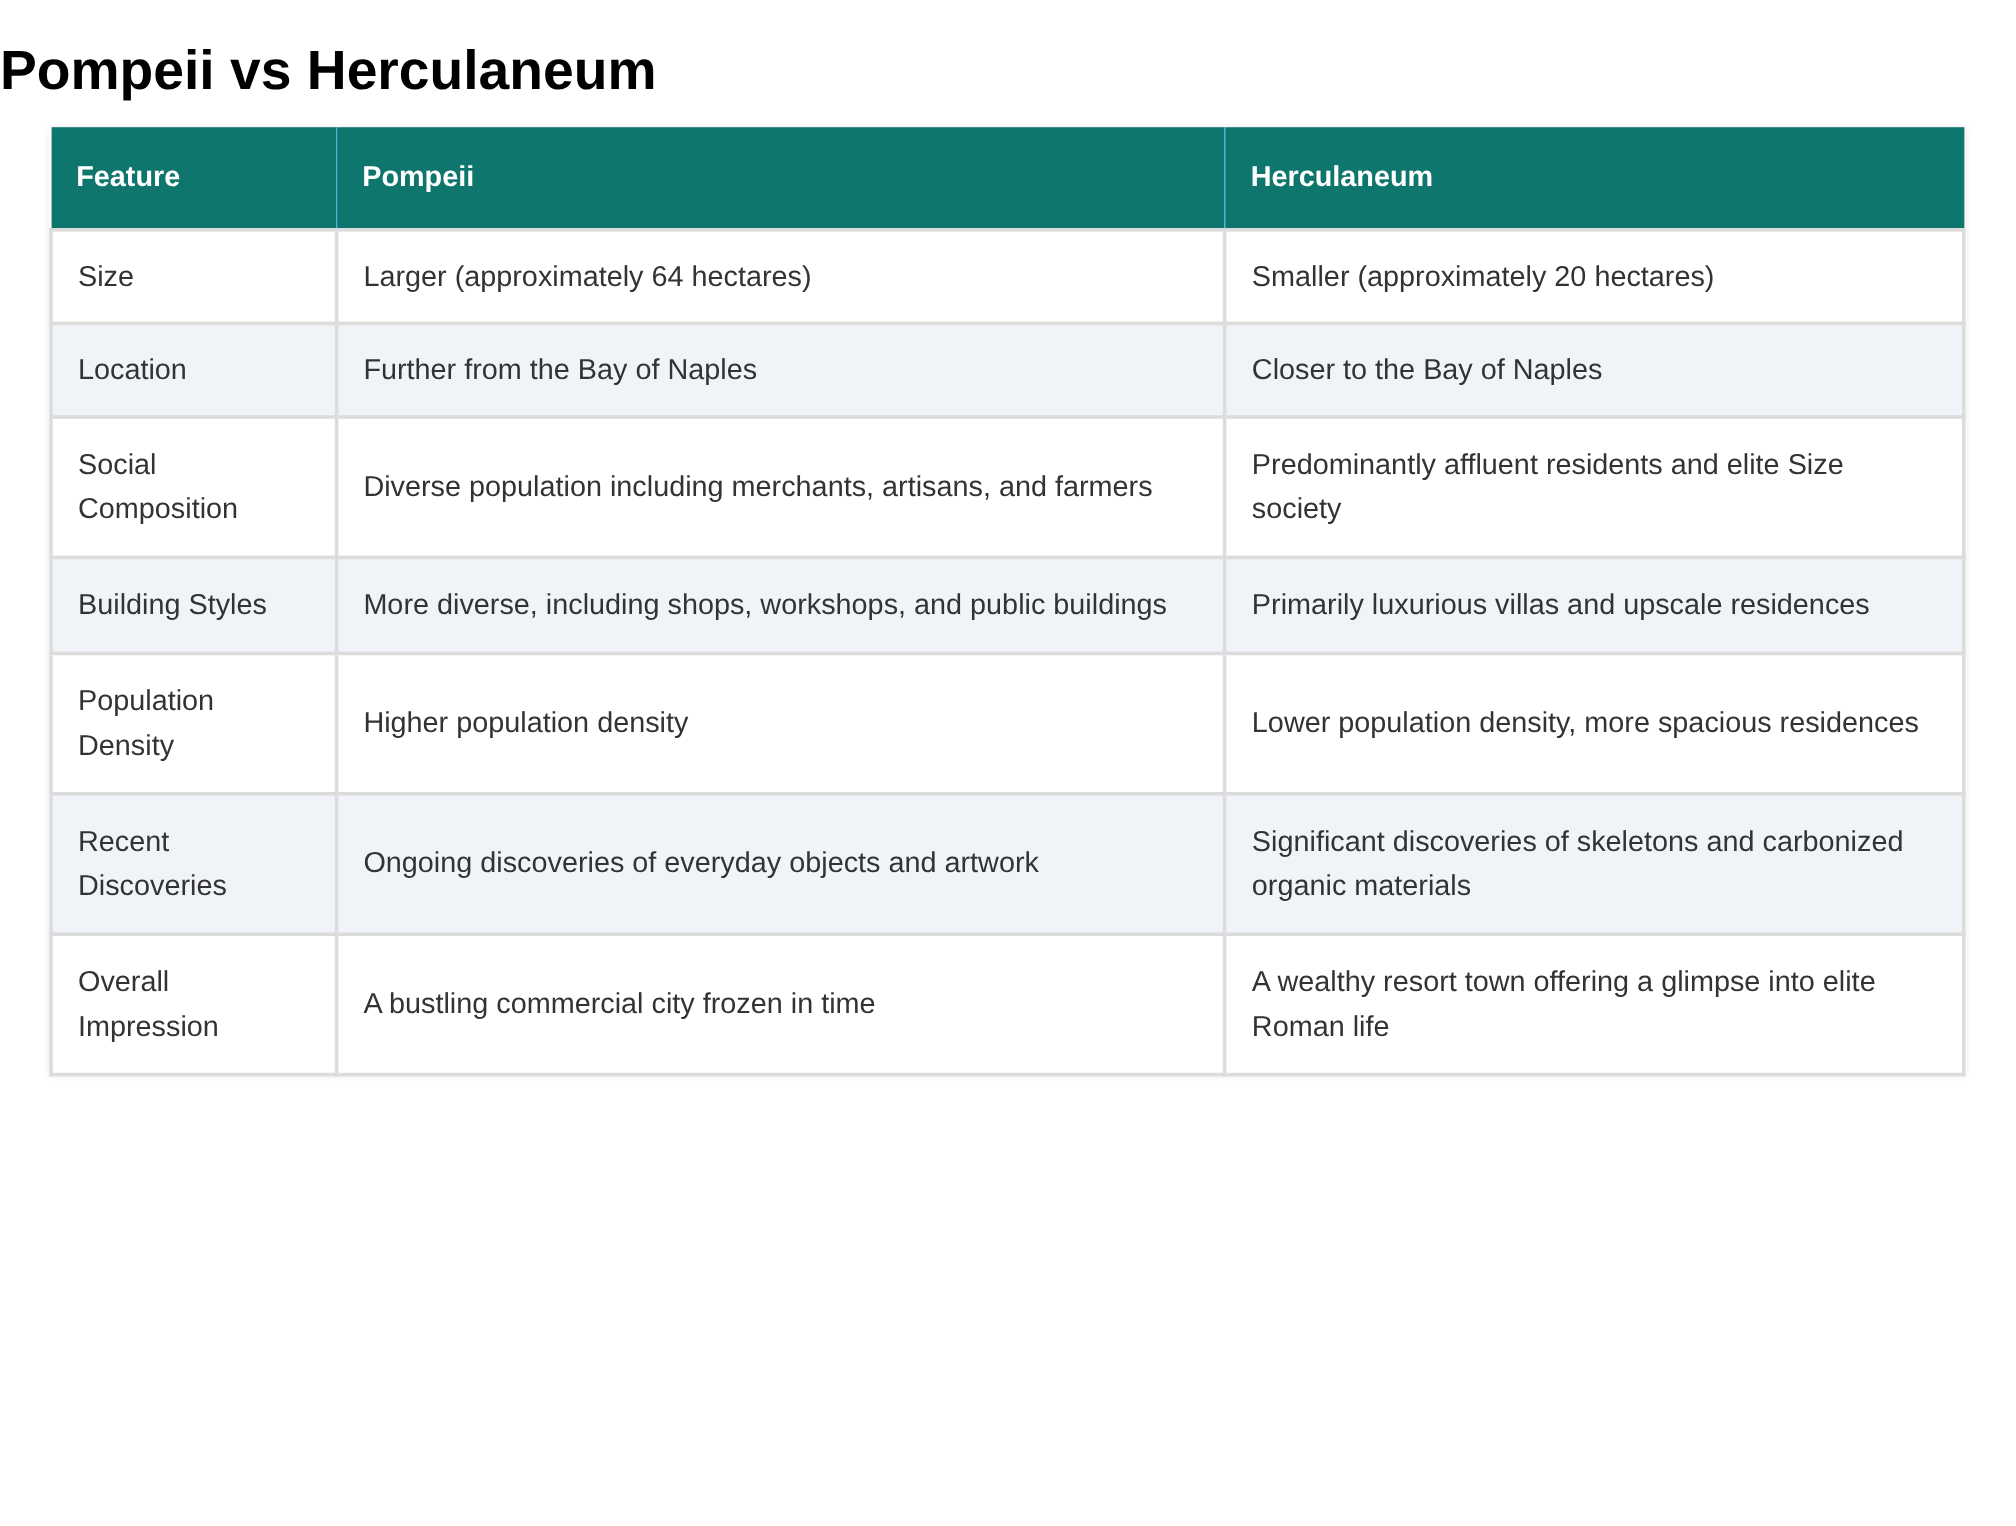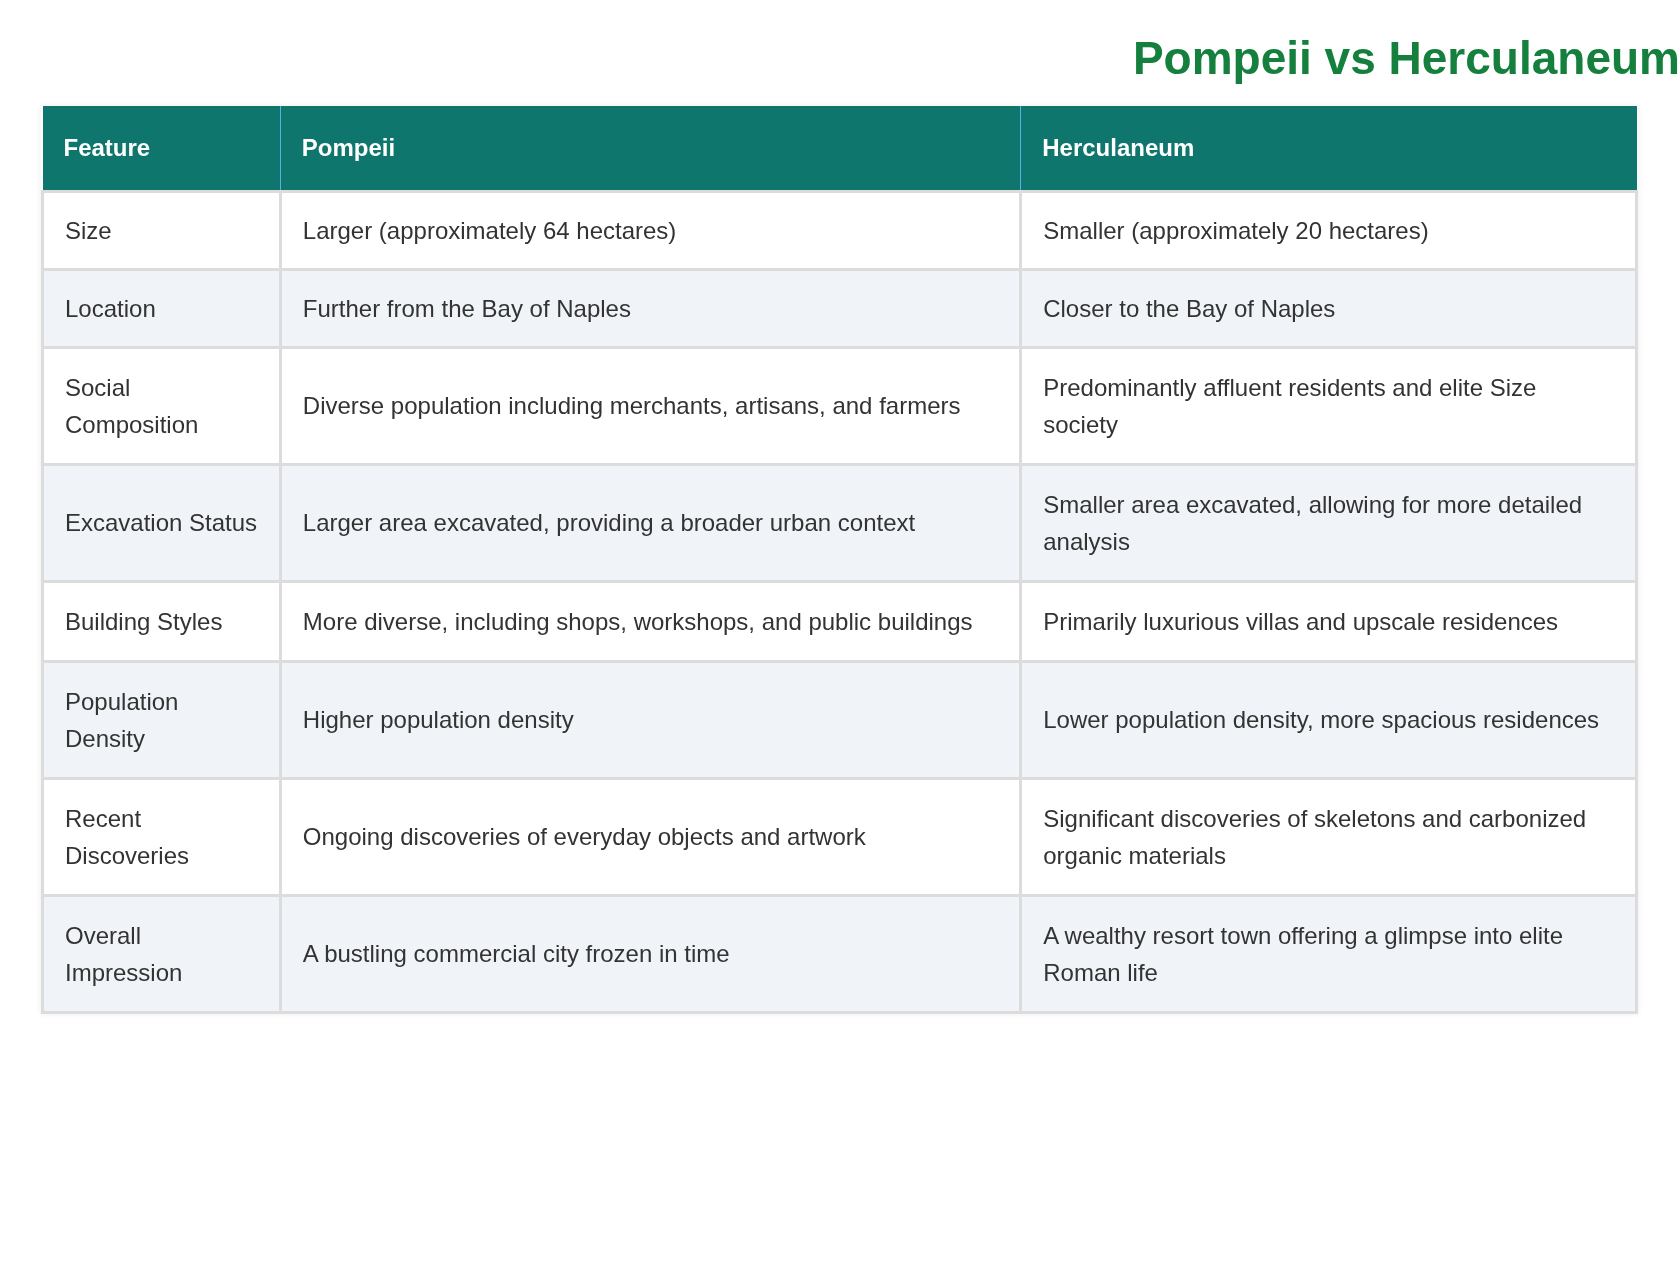--- a/index.html
+++ b/index.html
@@ -3,22 +3,22 @@
 <meta charset="utf-8">
 <style>
   html, body { margin: 0; padding: 0; background: #ffffff; }
   body {
     width: 1680px; height: 1272px; overflow: hidden;
     font-family: "Liberation Sans", "DejaVu Sans", sans-serif;
     color: #333333;
   }
   .title {
     margin: 0; padding-top: 30px; height: 76px;
-    text-align: right; font-size: 46px; font-weight: bold;
-    color: #15803d; line-height: 56px; letter-spacing: 0px;
+    text-align: left; font-size: 46px; font-weight: bold;
+    color: #000000; line-height: 56px; letter-spacing: 0px;
   }
   table.cmp {
     position: absolute; left: 41px; top: 106px;
     width: 1597px; border-collapse: collapse;
     box-shadow: 0 0 6px rgba(0,0,0,0.08);
   }
   table.cmp th {
     background: #0f766e; color: #ffffff; font-weight: bold;
     font-size: 24px; text-align: left; height: 85px;
     padding: 0 21px; border-right: 1px solid #5dade2;
@@ -66,25 +66,20 @@
       <td>Location</td>
       <td>Further from the Bay of Naples</td>
       <td>Closer to the Bay of Naples</td>
     </tr>
     <tr>
       <td>Social Composition</td>
       <td>Diverse population including merchants, artisans, and farmers</td>
       <td>Predominantly affluent residents and elite Size society</td>
     </tr>
     <tr>
-      <td>Excavation Status</td>
-      <td>Larger area excavated, providing a broader urban context</td>
-      <td>Smaller area excavated, allowing for more detailed analysis</td>
-    </tr>
-    <tr>
       <td>Building Styles</td>
       <td>More diverse, including shops, workshops, and public buildings</td>
       <td>Primarily luxurious villas and upscale residences</td>
     </tr>
     <tr>
       <td>Population Density</td>
       <td>Higher population density</td>
       <td>Lower population density, more spacious residences</td>
     </tr>
     <tr>

